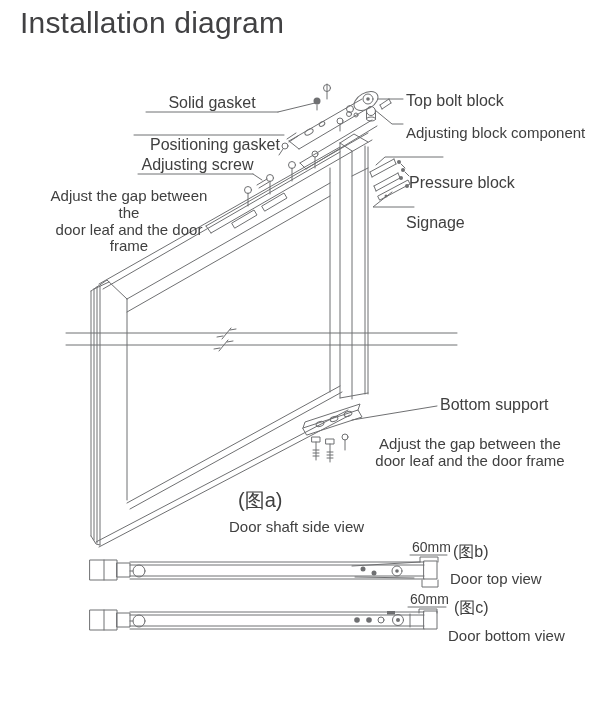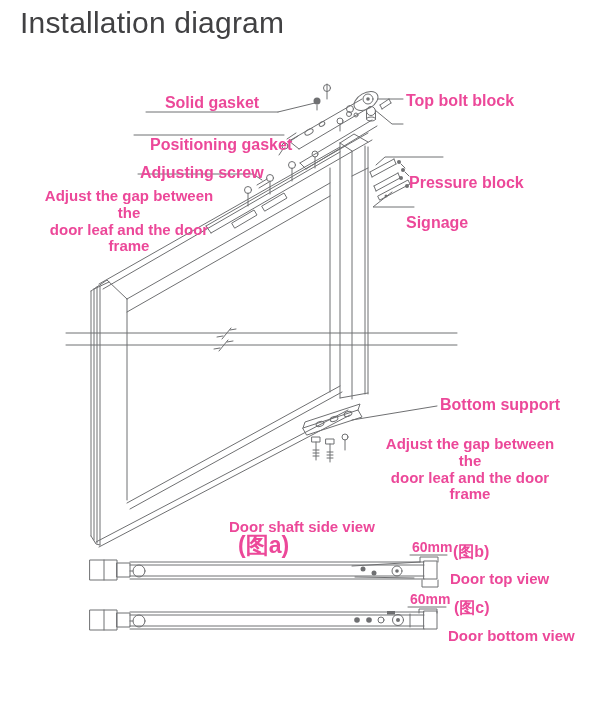--- a/index.html
+++ b/index.html
@@ -6,41 +6,40 @@
   #stage{
     position:relative;width:600px;height:701px;background:#ffffff;overflow:hidden;
     font-family:"Liberation Sans",sans-serif;
   }
   #stage svg{position:absolute;left:0;top:0;}
   .title{
     position:absolute;left:20px;top:6px;font-size:30px;color:#414143;
     letter-spacing:0.2px;font-weight:400;white-space:nowrap;text-align:right;
   }
   .lbl{
-    position:absolute;font-size:16px;line-height:1.12;color:#ec4899;
+    position:absolute;font-size:16px;line-height:1.12;color:#404040;
     white-space:nowrap;
-    font-weight:bold;
   }
   .c{text-align:center;}
   .sm{font-size:15px;}
   .dim{font-size:14px;}
   .wrap{white-space:normal;}
   
   .l-solid-gasket{left:146px;top:94px;width:132px;}
   .l-outer-hex{left:134px;top:117px;width:150px;}
   .l-positioning{left:150px;top:136px;width:128px;}
-  .l-adjusting-screw{left:140px;top:164px;width:115px;}
+  .l-adjusting-screw{left:140px;top:156px;width:115px;}
   .l-top-fixed{left:406px;top:92px;}
   .l-adj-block{left:406px;top:125px;}
   .l-pressure{left:409px;top:174px;}
   .l-signage{left:406px;top:214px;}
   .l-gap-top{left:40px;top:188px;width:178px;}
   .l-bottom-support{left:440px;top:396px;}
   .l-gap-bottom{left:374px;top:436px;width:192px;}
-  .l-fig-a{left:238px;top:489px;font-size:23px;margin-top:44px;}
+  .l-fig-a{left:238px;top:489px;font-size:20px;}
   .l-shaft-view{left:229px;top:519px;}
   .l-dim-b{left:412px;top:540px;}
   .l-fig-b{left:453px;top:543px;}
   .l-top-view{left:450px;top:571px;}
   .l-dim-c{left:410px;top:592px;}
   .l-fig-c{left:454px;top:599px;}
   .l-bottom-view{left:448px;top:628px;}
 </style>
 </head>
 <body>
@@ -250,20 +249,21 @@
       <polyline points="419,613 419,609 437,609 437,613"></polyline>
     </g>
   </svg>
 
   <div class="title">Installation diagram</div>
 
   <div class="lbl c l-solid-gasket">Solid gasket</div>
   <div class="lbl c l-positioning">Positioning gasket</div>
   <div class="lbl c l-adjusting-screw">Adjusting screw</div>
   <div class="lbl l-top-fixed">Top bolt block</div>
+  <div class="lbl sm l-adj-block">Adjusting block component</div>
   <div class="lbl l-pressure">Pressure block</div>
   <div class="lbl l-signage">Signage</div>
 
   <div class="lbl sm c wrap l-gap-top">
     <span>Adjust the gap between the</span><br>
     <span>door leaf and the door frame</span>
   </div>
 
   <div class="lbl l-bottom-support">Bottom support</div>
 

